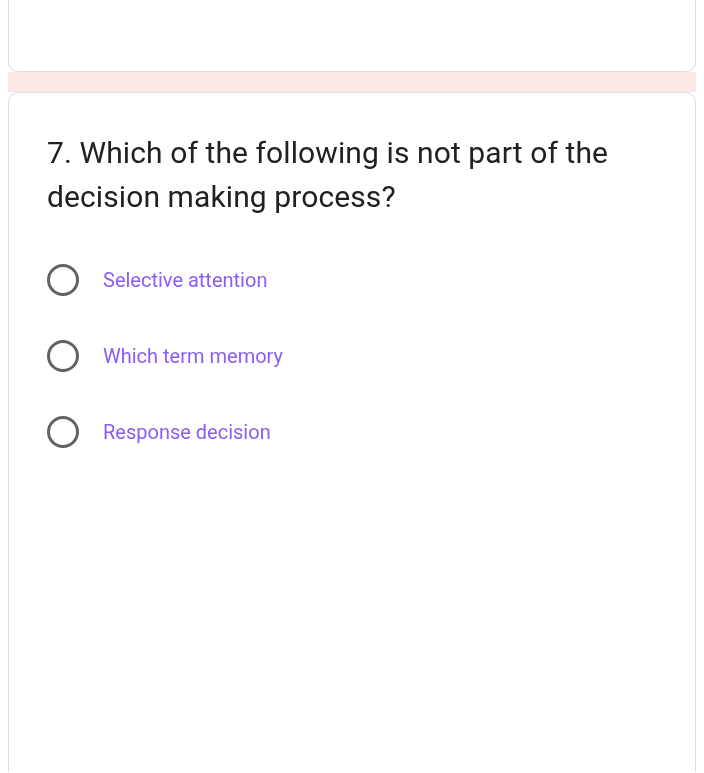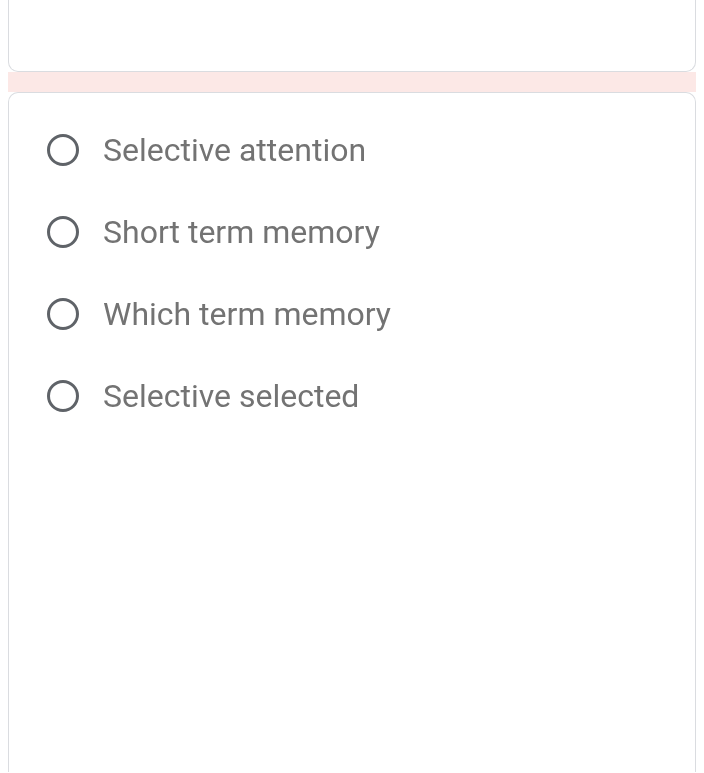--- a/index.html
+++ b/index.html
@@ -55,42 +55,39 @@
       cursor: pointer;
     }
     .radio {
       width: 32px;
       height: 32px;
       border: 3px solid #5f6368;
       border-radius: 50%;
       flex-shrink: 0;
     }
     .option-label {
-      font-size: 32px;
-      color: #737373;
+      font-size: 20px;
+      color: #8b5cf6;
     }
   </style>
 </head>
 <body>
 
 <div class="prev-card"></div>
 <div class="gap"></div>
 
 <div class="question-card">
+  <div class="question-text">7. Which of the following is not part of the decision making process?</div>
   <div class="options">
     <div class="option">
       <span class="radio"></span>
       <span class="option-label">Selective attention</span>
     </div>
     <div class="option">
       <span class="radio"></span>
-      <span class="option-label">Short term memory</span>
-    </div>
-    <div class="option">
-      <span class="radio"></span>
       <span class="option-label">Which term memory</span>
     </div>
     <div class="option">
       <span class="radio"></span>
-      <span class="option-label">Selective selected</span>
+      <span class="option-label">Response decision</span>
     </div>
   </div>
 </div>
 
 </body></html>

